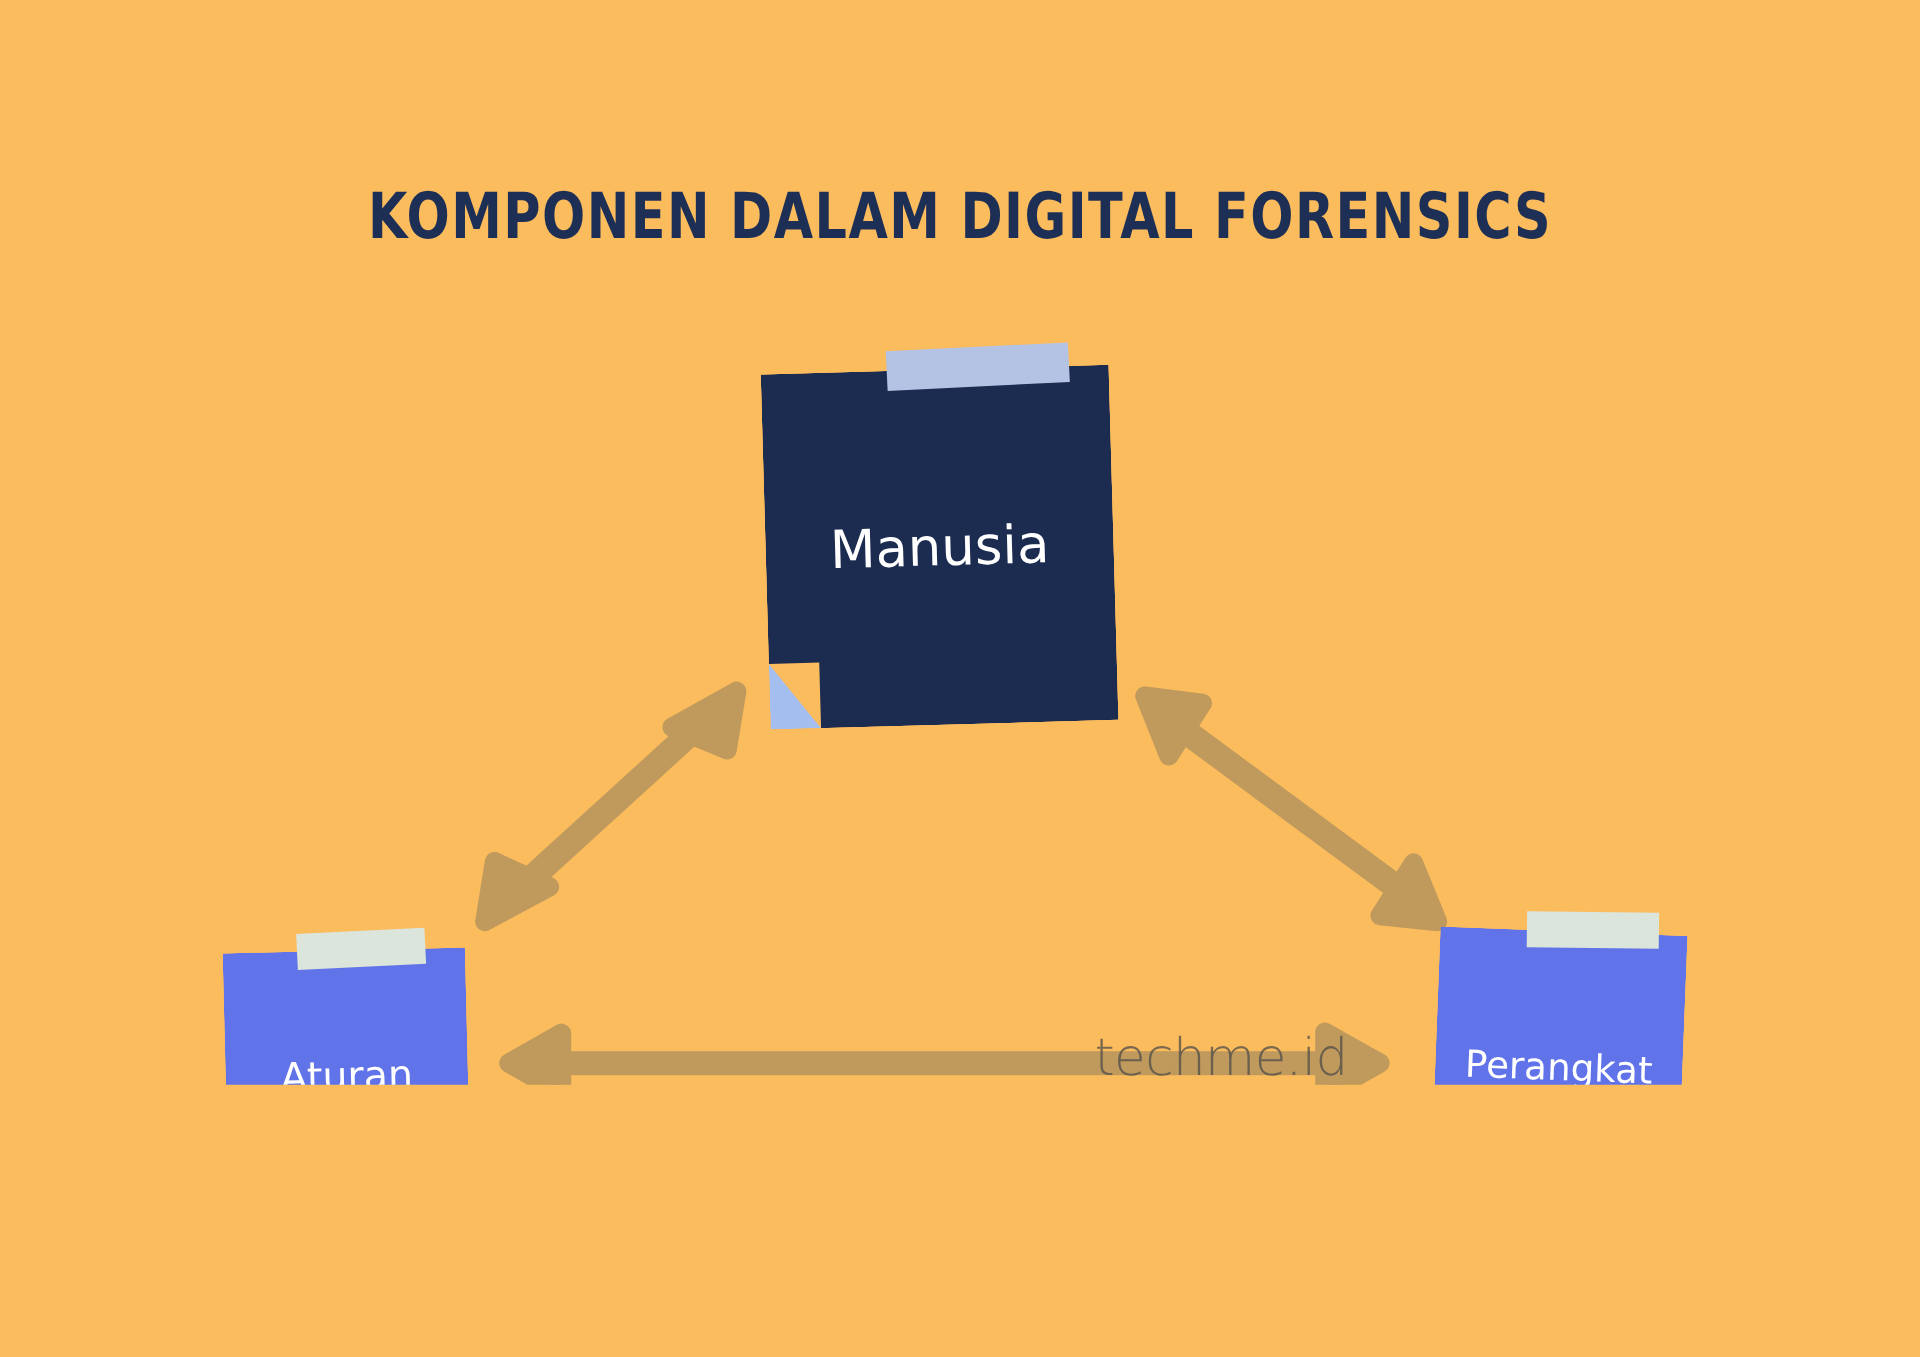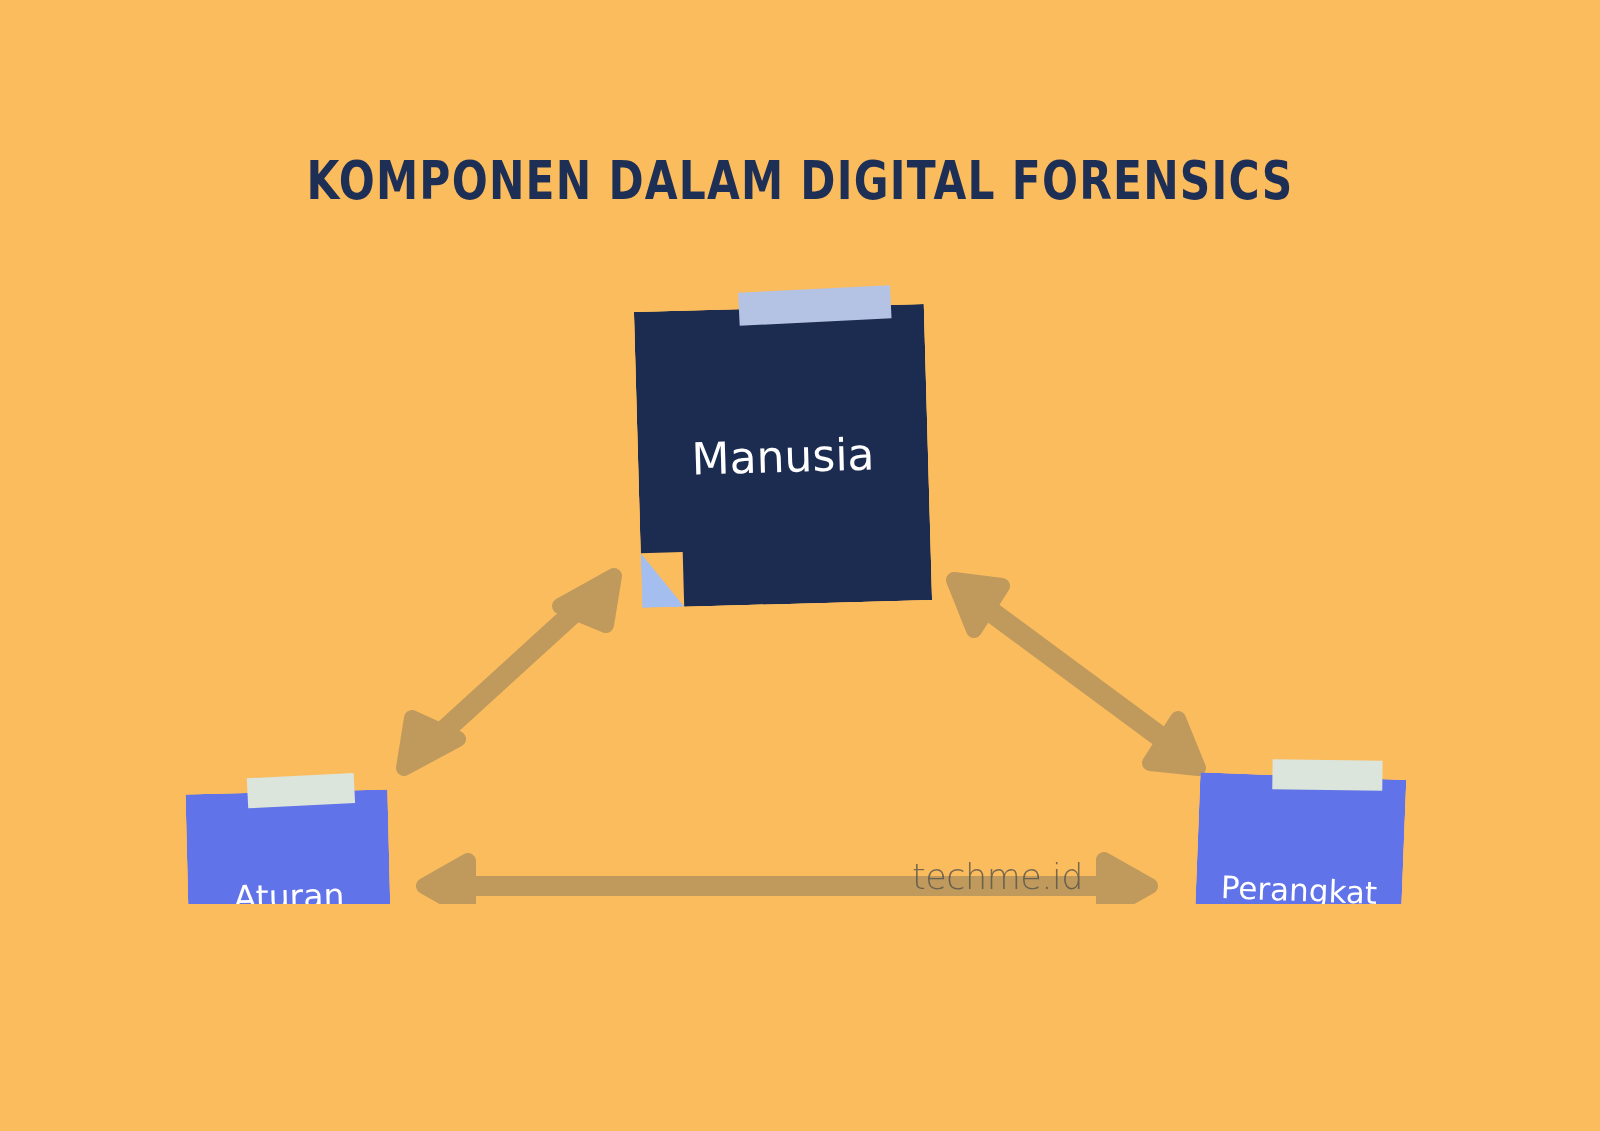--- a/index.html
+++ b/index.html
@@ -200,21 +200,21 @@
     background: #BBD9F4;
     transform: rotate(-1.5deg);
   }
 
   
   .watermark {
     position: absolute;
     left: 912px;
     top: 857px;
     font-family: "DejaVu Sans", sans-serif;
-    font-size: 35px;
+    font-size: 43px;
     font-weight: 300;
     color: #4a4a4a;
     opacity: 0.72;
     letter-spacing: -0.5px;
     white-space: nowrap;
     user-select: none;
   }
 </style>
 </head>
 <body>

